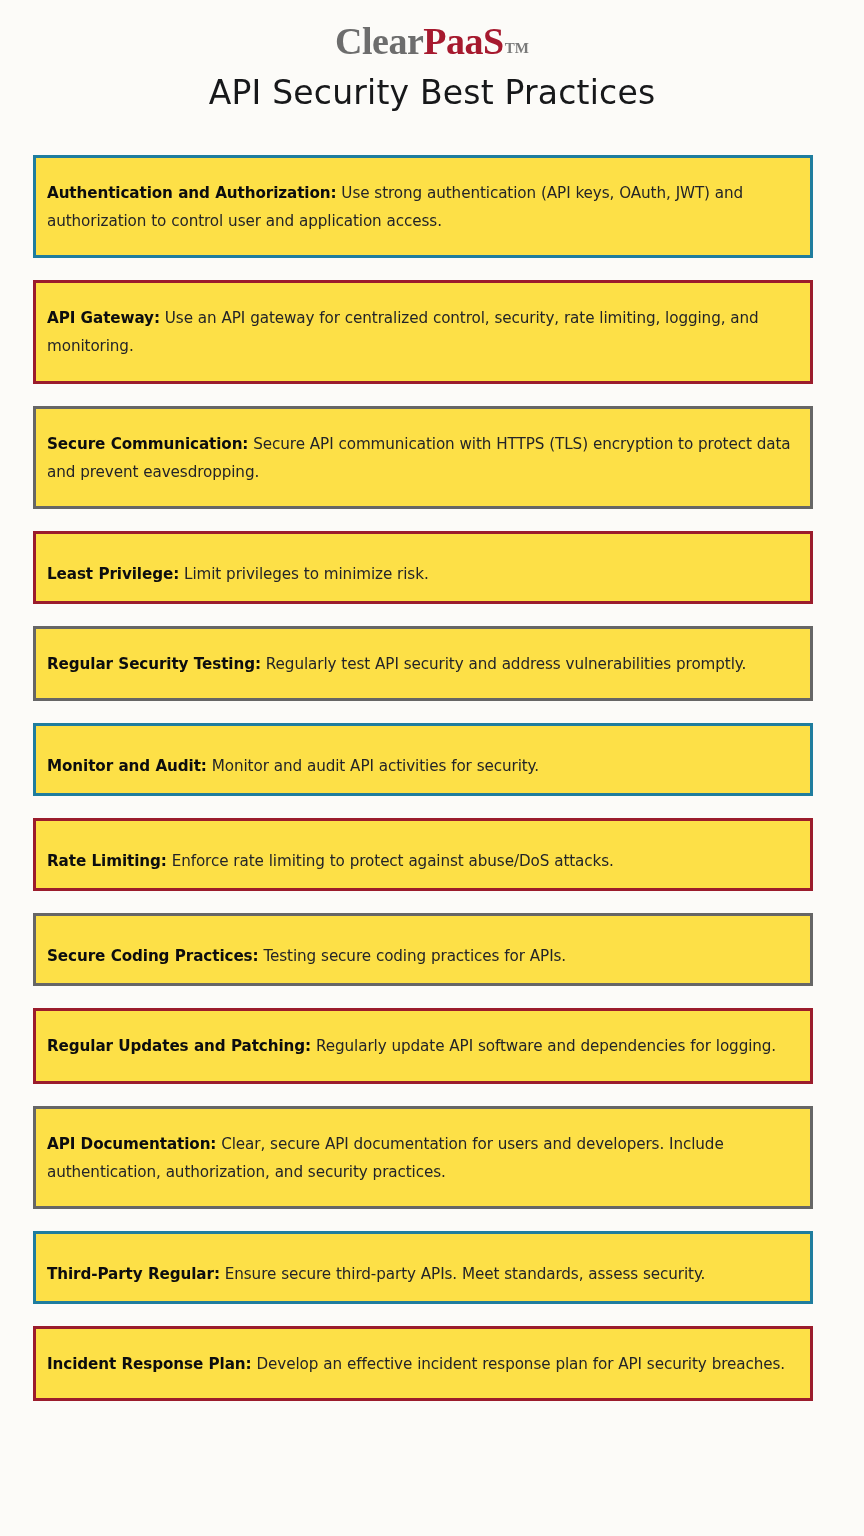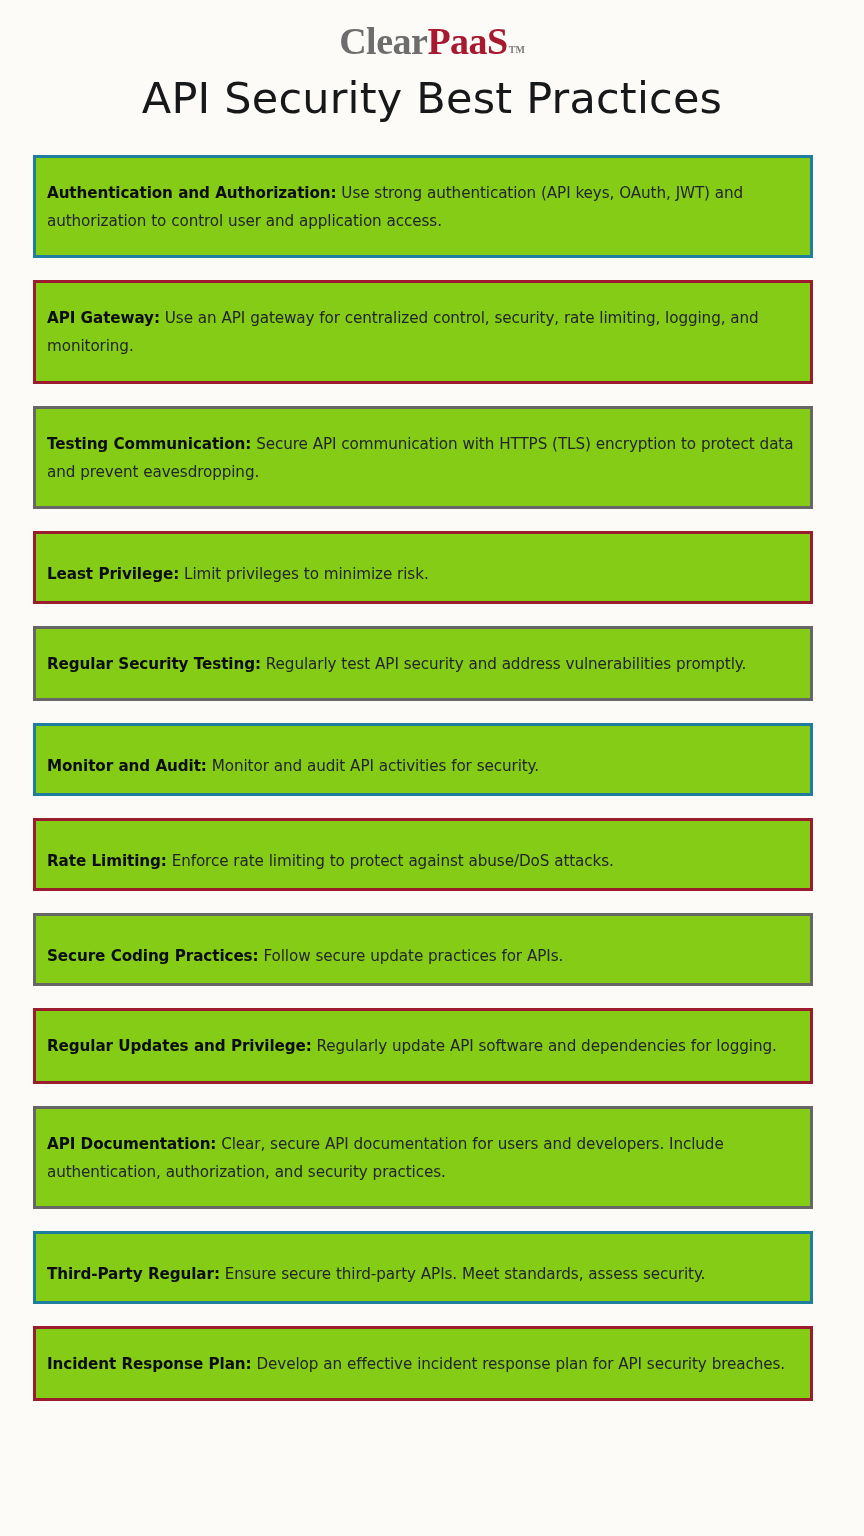--- a/index.html
+++ b/index.html
@@ -37,55 +37,55 @@
     font-size: 38px;
     line-height: 1;
     letter-spacing: -0.5px;
     white-space: nowrap;
     display: inline-block;
   }
   .logo-safe { color: #6d6d6d; }
   .logo-paas { color: #a6192e; margin-top: 16px; }
   .logo-tm {
     color: #7a7a7a;
-    font-size: 10px;
+    font-size: 15px;
     font-weight: bold;
     vertical-align: baseline;
     position: relative;
     top: -1px;
     letter-spacing: 0;
     padding-left: 1px;
   }
 
   .page-title {
     margin: 14px 0 0 0;
     font-family: "DejaVu Sans", "Liberation Sans", sans-serif;
     font-weight: 400;
-    font-size: 43px;
+    font-size: 33px;
     line-height: 1.15;
     color: #17181a;
     letter-spacing: 0.2px;
   }
 
   
   .practice-list {
     margin: 0;
     padding: 0;
     list-style: none;
     position: absolute;
     left: 33px;
     top: 155px;
     width: 780px;
   }
 
   .practice-box {
     width: 780px;
     border-style: solid;
     border-width: 3px;
-    background: #84cc16;
+    background: #fde047;
     padding: 14px 12px 13px 11px;
     margin-bottom: 22px;
     display: block;
   }
 
   .practice-box.two-line {
     padding-top: 21px;
     padding-bottom: 20px;
   }
   .practice-box.one-line {
@@ -130,39 +130,39 @@
   </header>
 
   <ul class="practice-list">
       <li class="practice-box accent-blue two-line">
         <p class="practice-text"><span class="practice-term">Authentication and Authorization:</span><span class="practice-desc"> Use strong authentication (API keys, OAuth, JWT) and authorization to control user and application access.</span></p>
       </li>
       <li class="practice-box accent-red two-line">
         <p class="practice-text"><span class="practice-term">API Gateway:</span><span class="practice-desc"> Use an API gateway for centralized control, security, rate limiting, logging, and monitoring.</span></p>
       </li>
       <li class="practice-box accent-gray two-line">
-        <p class="practice-text"><span class="practice-term">Testing Communication:</span><span class="practice-desc"> Secure API communication with HTTPS (TLS) encryption to protect data and prevent eavesdropping.</span></p>
+        <p class="practice-text"><span class="practice-term">Secure Communication:</span><span class="practice-desc"> Secure API communication with HTTPS (TLS) encryption to protect data and prevent eavesdropping.</span></p>
       </li>
       <li class="practice-box accent-red one-line">
         <p class="practice-text"><span class="practice-term">Least Privilege:</span><span class="practice-desc"> Limit privileges to minimize risk.</span></p>
       </li>
       <li class="practice-box accent-gray two-line">
         <p class="practice-text"><span class="practice-term">Regular Security Testing:</span><span class="practice-desc"> Regularly test API security and address vulnerabilities promptly.</span></p>
       </li>
       <li class="practice-box accent-blue one-line">
         <p class="practice-text"><span class="practice-term">Monitor and Audit:</span><span class="practice-desc"> Monitor and audit API activities for security.</span></p>
       </li>
       <li class="practice-box accent-red one-line">
         <p class="practice-text"><span class="practice-term">Rate Limiting:</span><span class="practice-desc"> Enforce rate limiting to protect against abuse/DoS attacks.</span></p>
       </li>
       <li class="practice-box accent-gray one-line">
-        <p class="practice-text"><span class="practice-term">Secure Coding Practices:</span><span class="practice-desc"> Follow secure update practices for APIs.</span></p>
+        <p class="practice-text"><span class="practice-term">Secure Coding Practices:</span><span class="practice-desc"> Testing secure coding practices for APIs.</span></p>
       </li>
       <li class="practice-box accent-red two-line">
-        <p class="practice-text"><span class="practice-term">Regular Updates and Privilege:</span><span class="practice-desc"> Regularly update API software and dependencies for logging.</span></p>
+        <p class="practice-text"><span class="practice-term">Regular Updates and Patching:</span><span class="practice-desc"> Regularly update API software and dependencies for logging.</span></p>
       </li>
       <li class="practice-box accent-gray two-line">
         <p class="practice-text"><span class="practice-term">API Documentation:</span><span class="practice-desc"> Clear, secure API documentation for users and developers. Include authentication, authorization, and security practices.</span></p>
       </li>
       <li class="practice-box accent-blue one-line">
         <p class="practice-text"><span class="practice-term">Third-Party Regular:</span><span class="practice-desc"> Ensure secure third-party APIs. Meet standards, assess security.</span></p>
       </li>
       <li class="practice-box accent-red two-line">
         <p class="practice-text"><span class="practice-term">Incident Response Plan:</span><span class="practice-desc"> Develop an effective incident response plan for API security breaches.</span></p>
       </li>

